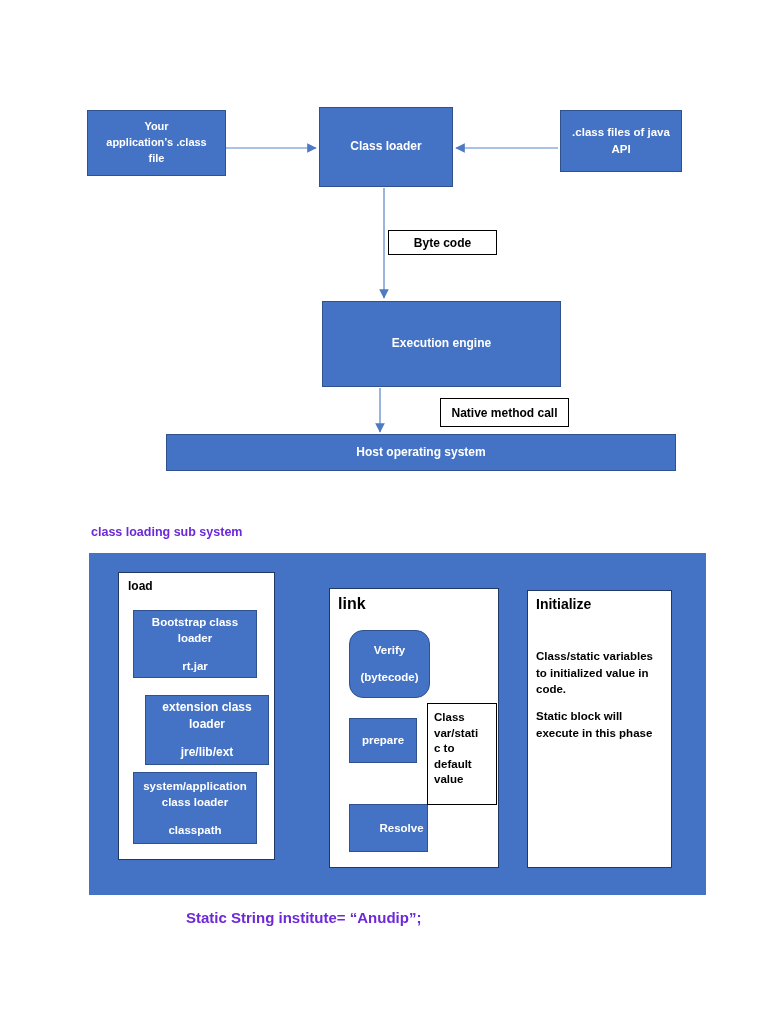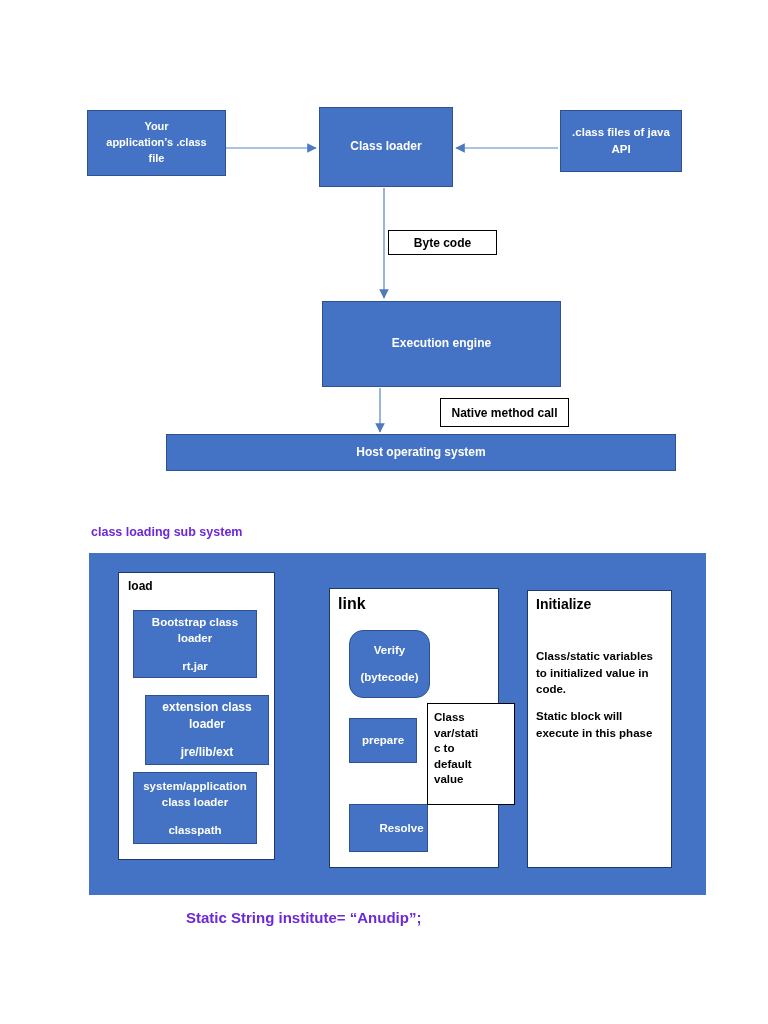--- a/index.html
+++ b/index.html
@@ -185,21 +185,21 @@
   </div>
 
   <div class="blue-box" style="left:349px; top:718px; width:68px; height:45px; font-size:11.5px;">
     <span>prepare</span>
   </div>
 
   <div class="blue-box" style="left:349px; top:804px; width:79px; height:48px; font-size:11.5px;padding-left:26px;">
     <span>Resolve</span>
   </div>
 
-  <div class="white-label" style="left:427px; top:703px; width:88px; height:102px; font-size:11.5px;
+  <div class="white-label" style="left:427px; top:703px; width:70px; height:102px; font-size:11.5px;
               flex-direction:column; align-items:flex-start; justify-content:flex-start;
               padding:6px 0 0 6px; line-height:1.35;">
     <span class="stacked-line">Class</span>
     <span class="stacked-line">var/stati</span>
     <span class="stacked-line">c to</span>
     <span class="stacked-line">default</span>
     <span class="stacked-line">value</span>
   </div>
 
   <div class="panel" style="left:527px; top:590px; width:145px; height:278px;"></div>

